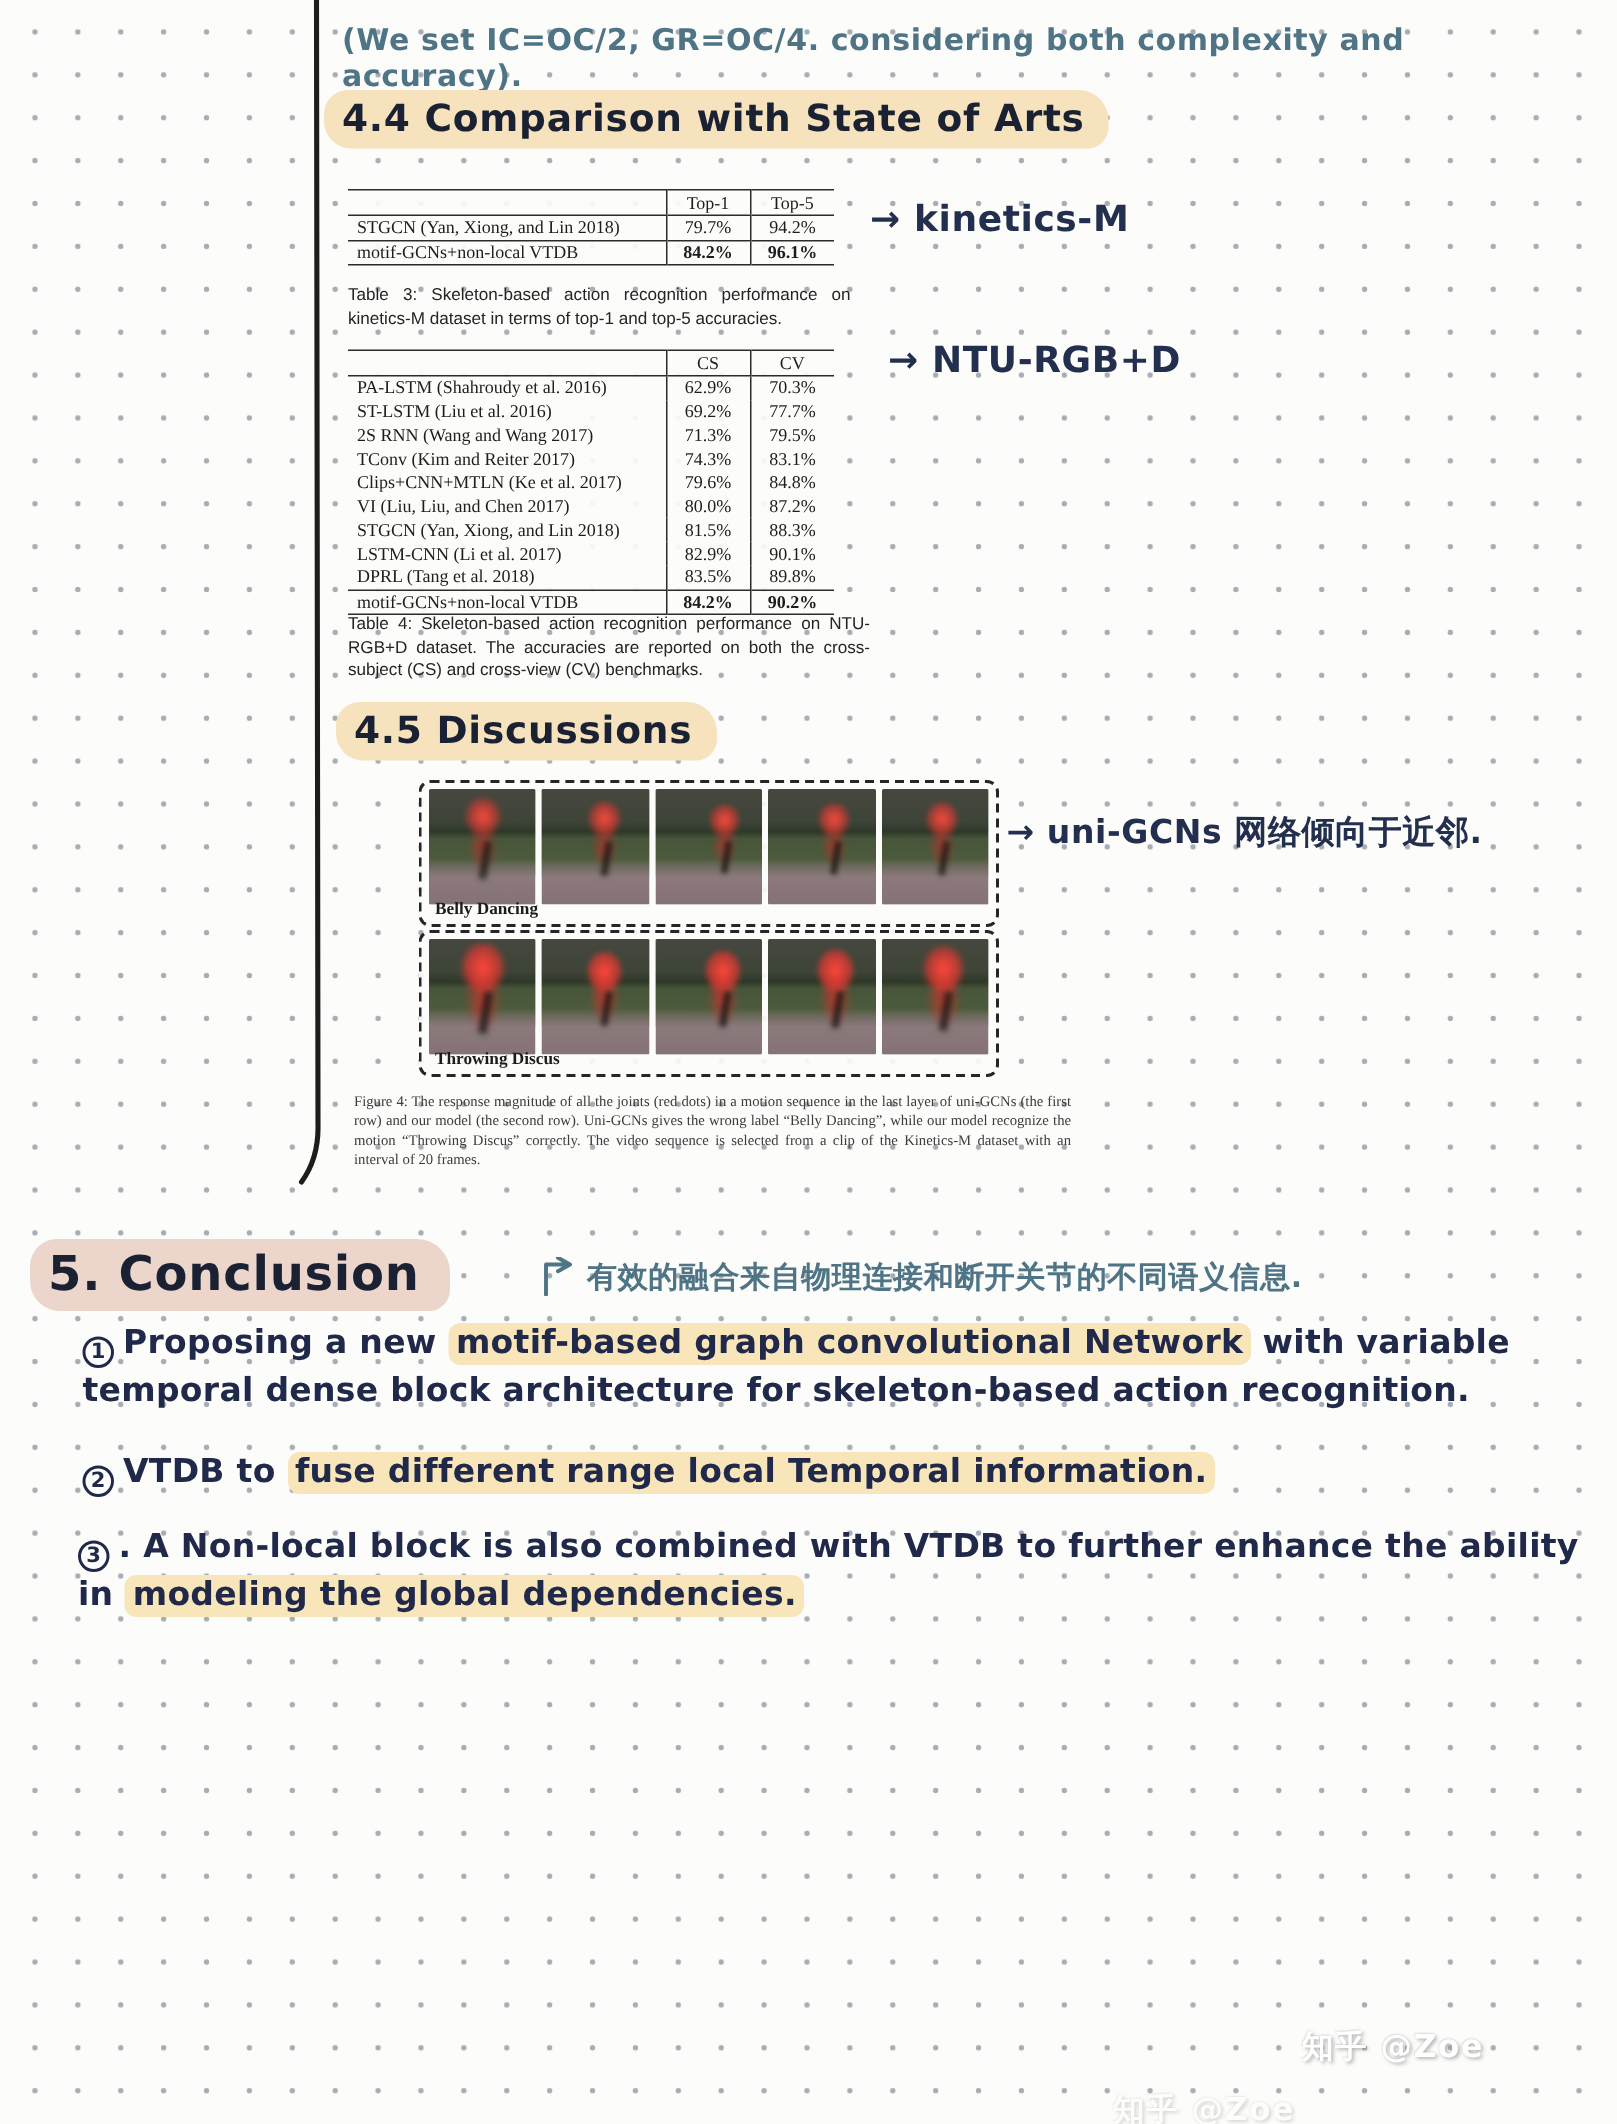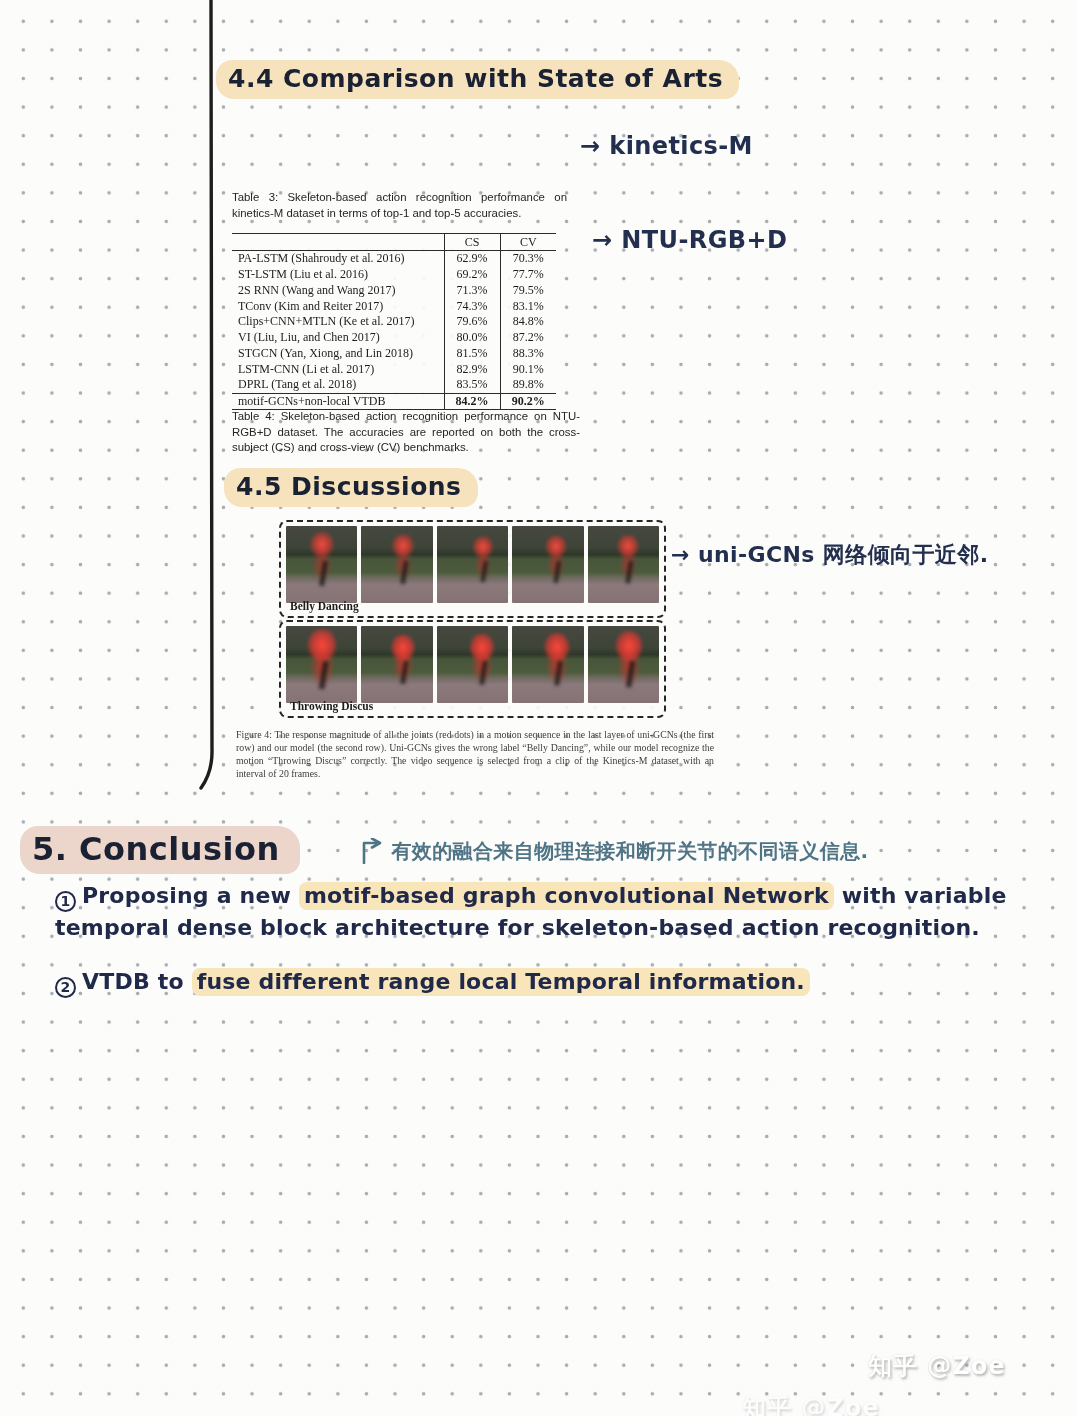--- a/index.html
+++ b/index.html
@@ -57,37 +57,59 @@
   .row2 .frame:nth-child(4) .person { transform:translateX(9px) scale(0.98); }
   .row2 .frame:nth-child(5) .person { transform:translateX(5px) scale(1.05); }
   .figlabel { position:absolute; left:9px; bottom:4px; font-family:"Liberation Serif", serif;
               font-weight:bold; font-size:11.5px; color:#1c1c1c; }
 
   .circ { display:inline-flex; align-items:center; justify-content:center; width:21px; height:21px;
           border:2px solid currentColor; border-radius:50%; font-size:14px; font-weight:700;
           margin-right:6px; vertical-align:-3px; }
   .bullet { font-size:22px; line-height:31px; color:#20294a; font-weight:600; letter-spacing:0.2px; }
 
-  .watermark { font-size:24px; font-weight:600; color:#ffffff; letter-spacing:1px;
+  .watermark { font-size:21px; font-weight:600; color:#ffffff; letter-spacing:1px;
                text-shadow:1.5px 1.5px 2.5px rgba(130,130,130,0.55), -0.5px -0.5px 1px rgba(160,160,160,0.3); }
 </style>
 </head>
 <body>
 
 <div class="page">
 
   <svg class="abs" style="left:198px; top:0;" width="30" height="800">
     <path d="M13 0 L14 750 Q14.5 772 3 788" stroke="#1d1d1b" stroke-width="3.4" fill="none" stroke-linecap="round"></path>
   </svg>
 
+  <div class="abs hw-teal" style="left:228px; top:14px; width:800px; font-size:20px;">(We set IC=OC/2, GR=OC/4. considering both complexity and accuracy).</div>
 
   <div class="abs" style="left:216px; top:60px;">
     <span class="hl-cream hw-dark heading">4.4 Comparison with State of Arts</span>
   </div>
 
+  <table class="tbl abs" style="left:232px; top:126px;">
+    <thead>
+      <tr>
+        <th style="min-width:212px;"></th>
+        <th class="val">Top-1</th>
+        <th class="val">Top-5</th>
+      </tr>
+    </thead>
+    <tbody>
+      <tr>
+        <td>STGCN (Yan, Xiong, and Lin 2018)</td>
+        <td class="val">79.7%</td>
+        <td class="val">94.2%</td>
+      </tr>
+      <tr class="final">
+        <td>motif-GCNs+non-local VTDB</td>
+        <td class="val">84.2%</td>
+        <td class="val">96.1%</td>
+      </tr>
+    </tbody>
+  </table>
   <div class="abs caption" style="left:232px; top:190px; width:335px;">Table 3: Skeleton-based action recognition performance on kinetics-M dataset in terms of top-1 and top-5 accuracies.</div>
 
   <div class="abs hw-navy" style="left:580px; top:132px; font-size:24px; white-space:nowrap;">
     <span>→</span>
     <span>kinetics-M</span>
   </div>
 
   <table class="tbl abs" style="left:232px; top:233px;">
     <thead>
       <tr>
@@ -217,17 +239,20 @@
   </div>
 
   <div class="abs bullet" style="left:55px; top:880px; width:1000px;">
     <span class="circ">1</span><span></span><span>Proposing a new </span><span class="hl-inline">motif-based graph convolutional Network</span><span> with variable temporal dense block architecture for skeleton-based action recognition.</span>
   </div>
 
   <div class="abs bullet" style="left:55px; top:966px; width:1000px;">
     <span class="circ">2</span><span></span><span>VTDB to </span><span class="hl-inline">fuse different range local Temporal information.</span><span></span>
   </div>
 
+  <div class="abs bullet" style="left:52px; top:1016px; width:1005px;">
+    <span class="circ">3</span><span>.</span><span> A Non-local block is also combined with VTDB to further enhance the ability in </span><span class="hl-inline">modeling the global dependencies.</span><span></span>
+  </div>
 
   <div class="abs watermark" style="left:868px; top:1350px; white-space:nowrap;">知乎 @Zoe</div>
   <div class="abs watermark" style="left:742px; top:1392px; white-space:nowrap; opacity:0.55;">知乎 @Zoe</div>
 
 </div>
 
 </body></html>

